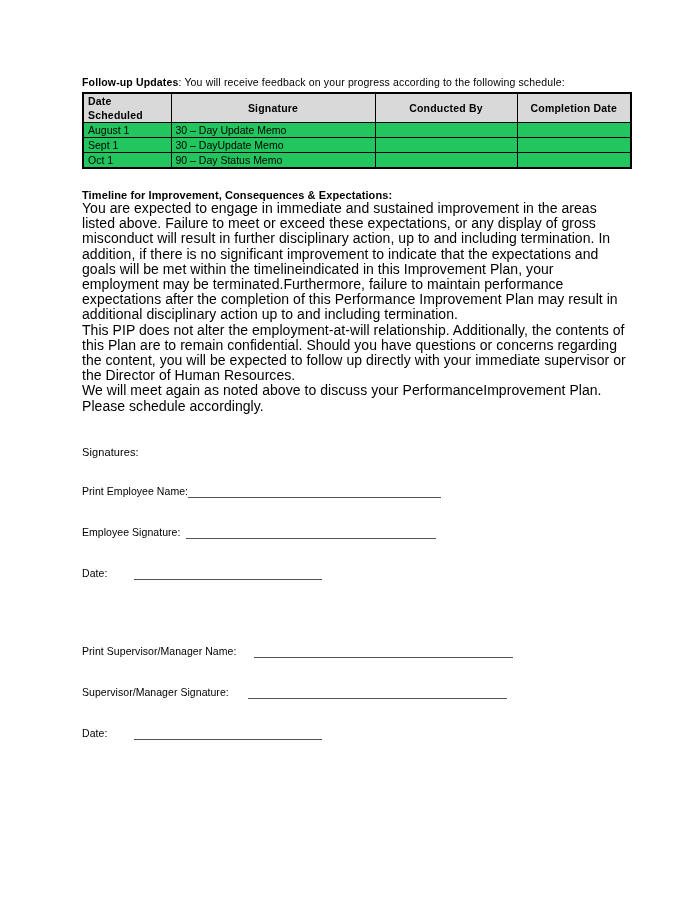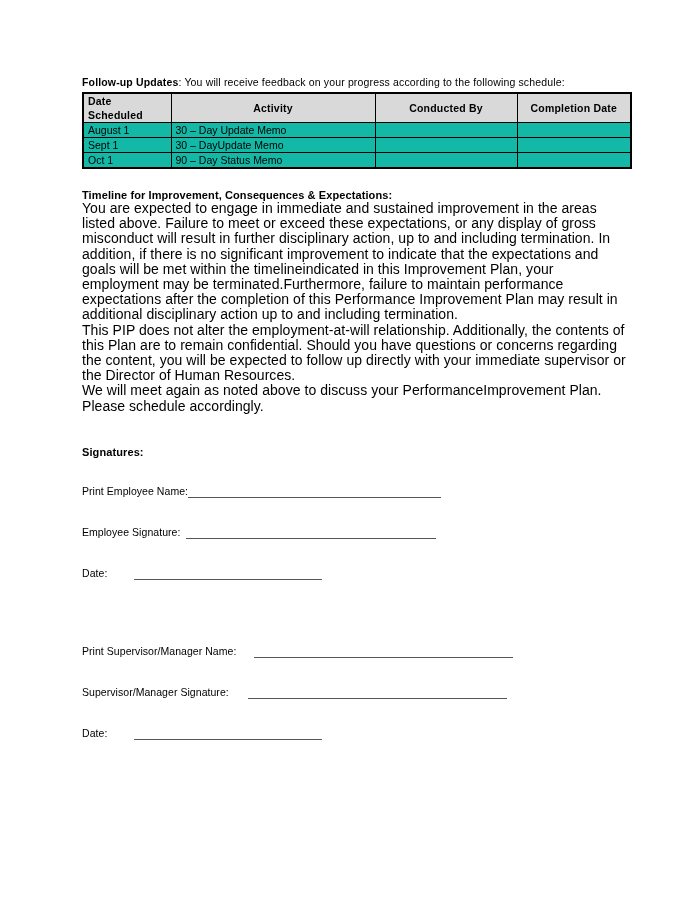--- a/index.html
+++ b/index.html
@@ -68,21 +68,21 @@
     background: #d9d9d9;
     font-weight: bold;
     text-align: center;
     letter-spacing: 0.2px;
   }
   table.schedule thead th.left-head {
     text-align: left;
   }
   table.schedule tbody td {
     text-align: left;
-    background: #14b8a6;
+    background: #22c55e;
   }
   table.schedule tbody td.blank {
     text-align: left;
   }
 
   
   .section-heading {
     font-size: 11px;
     font-weight: bold;
     letter-spacing: 0.1px;
@@ -95,21 +95,21 @@
     letter-spacing: 0.05px;
     margin: 0;
     text-align: left;
   }
   .par-gap-1 { margin-top: 22px; }
   .par-gap-2 { margin-top: 15px; }
   .par-gap-3 { margin-top: 15px; }
 
   .signatures-heading {
     font-size: 11px;
-    font-weight: bold;
+    font-weight: normal;
     letter-spacing: 0.1px;
     margin-top: 32px;
   }
 
   
   .sig-block { margin-top: 24px; }
   .sig-row {
     display: flex;
     align-items: flex-end;
     font-size: 10.5px;
@@ -176,21 +176,21 @@
     <table class="schedule">
       <colgroup>
         <col class="c1">
           <col class="c2">
           <col class="c3">
           <col class="c4">
       </colgroup>
       <thead>
         <tr>
           <th class="left-head">Date Scheduled</th>
-          <th>Activity</th>
+          <th>Signature</th>
           <th>Conducted By</th>
           <th>Completion Date</th>
         </tr>
       </thead>
       <tbody>
         <tr>
           <td>August 1</td>
           <td>30 – Day Update  Memo</td>
           <td class="blank"></td>
           <td class="blank"></td>

